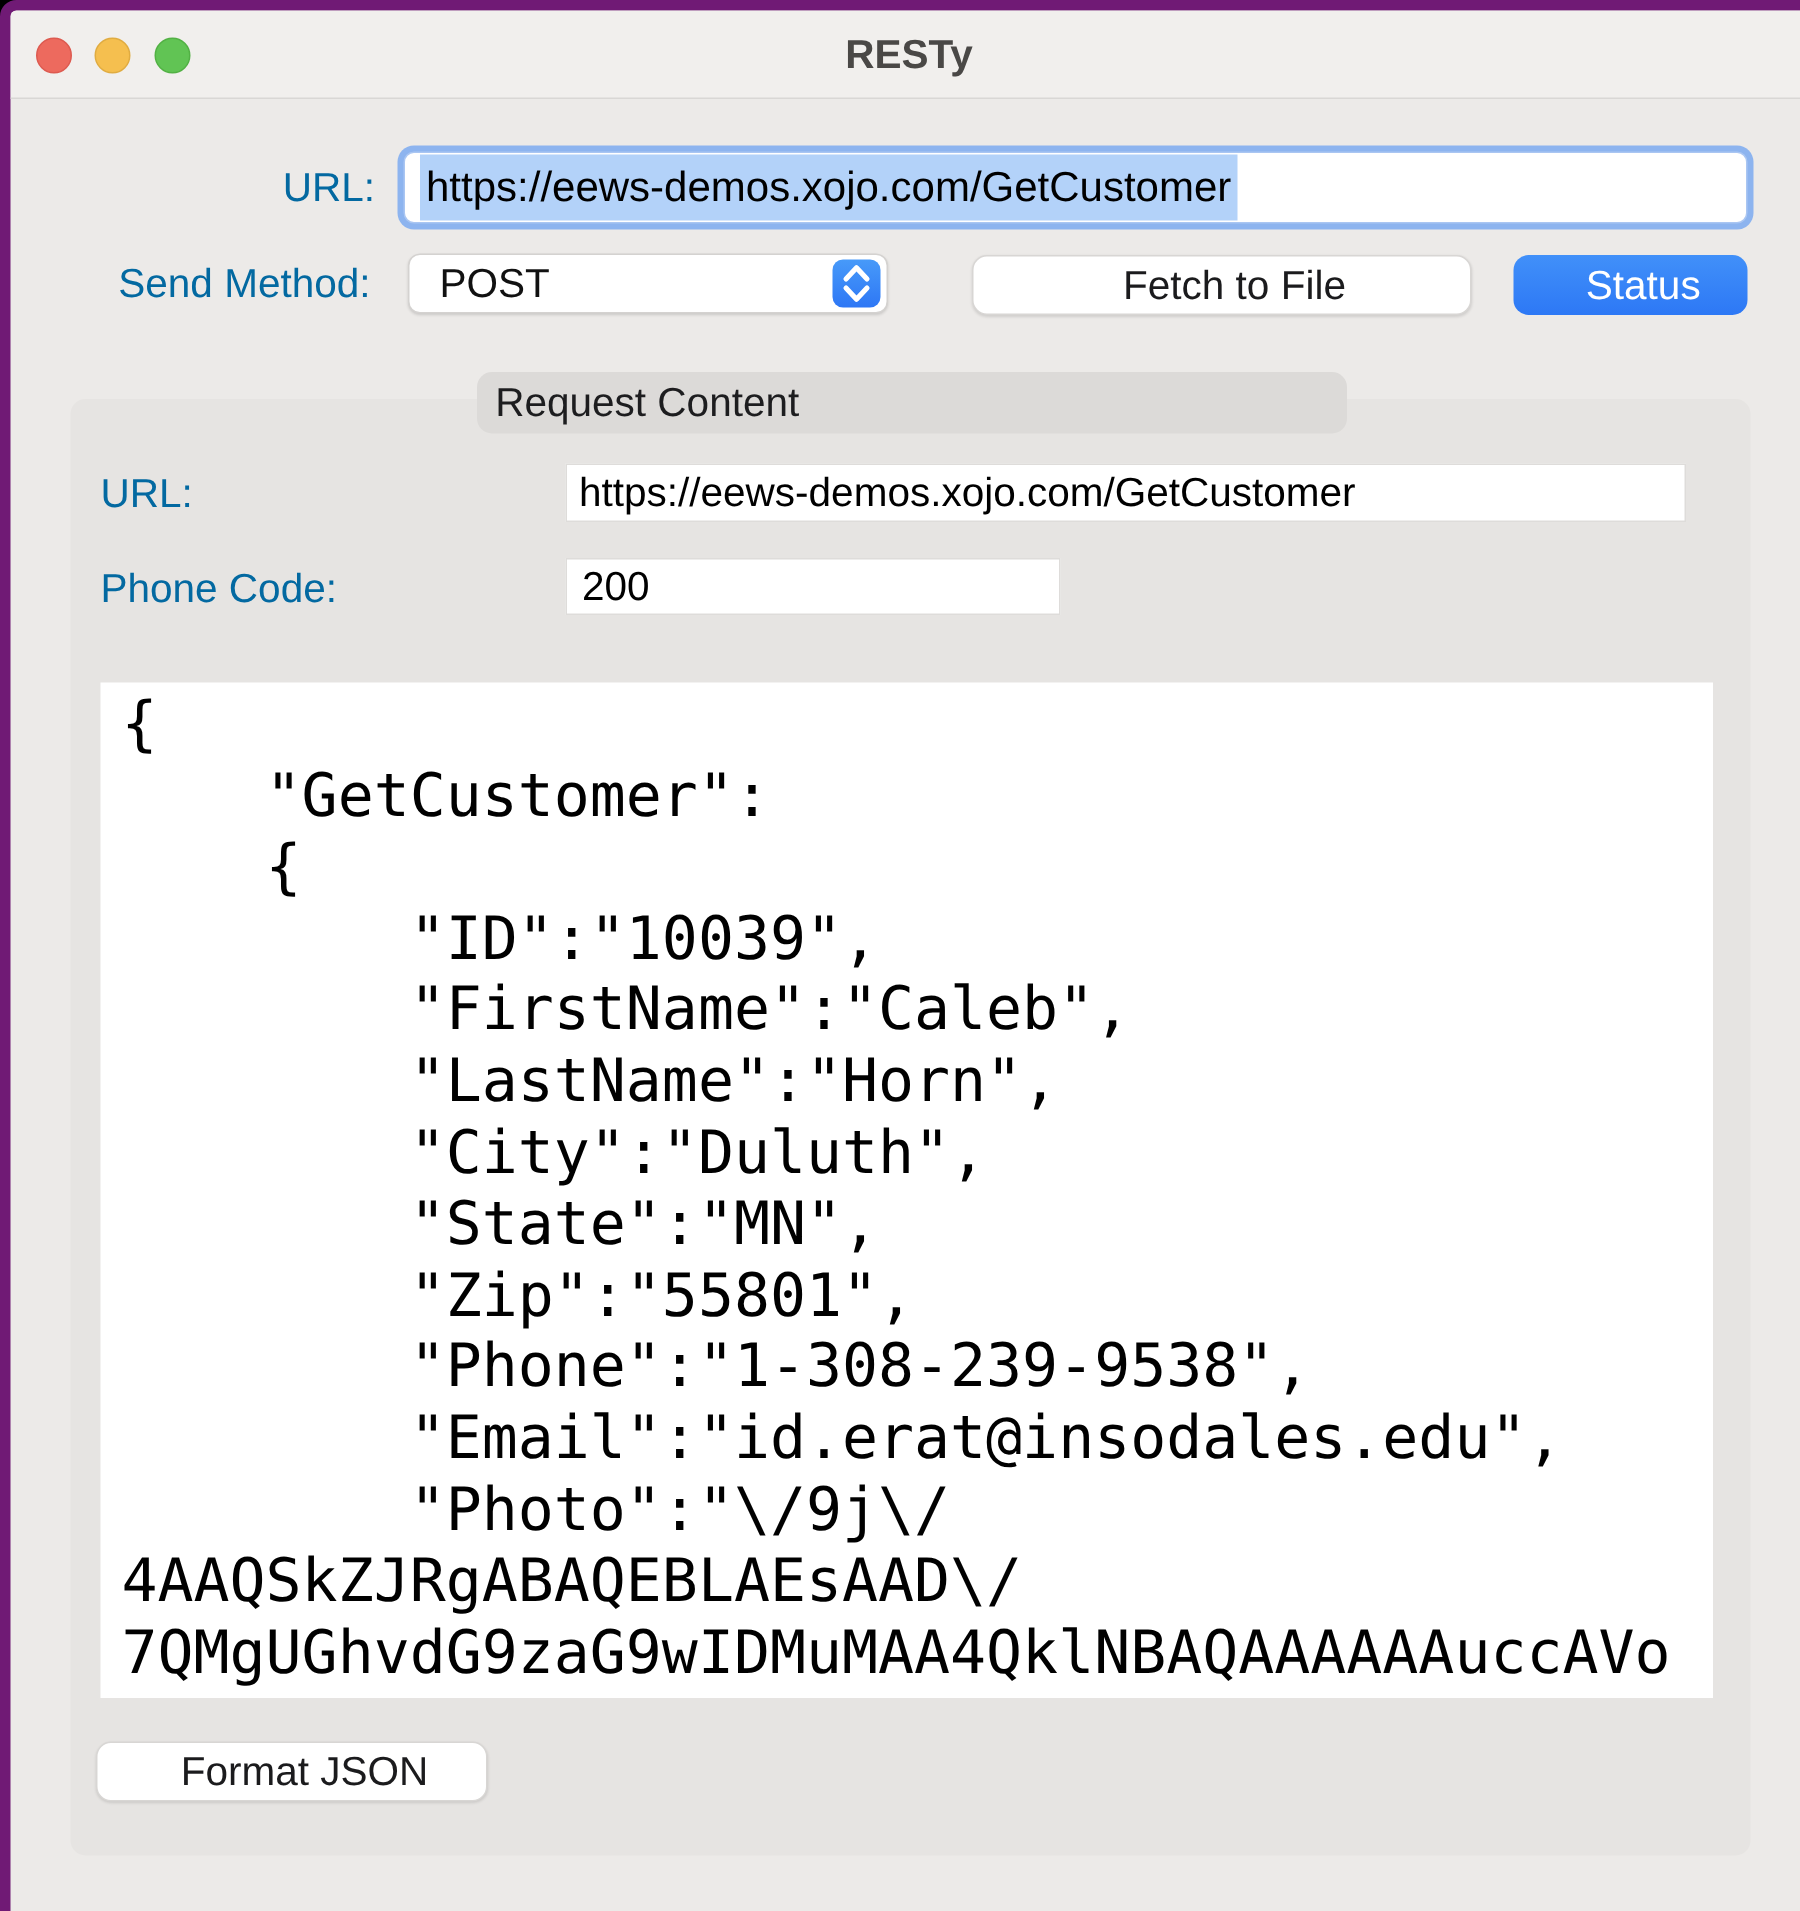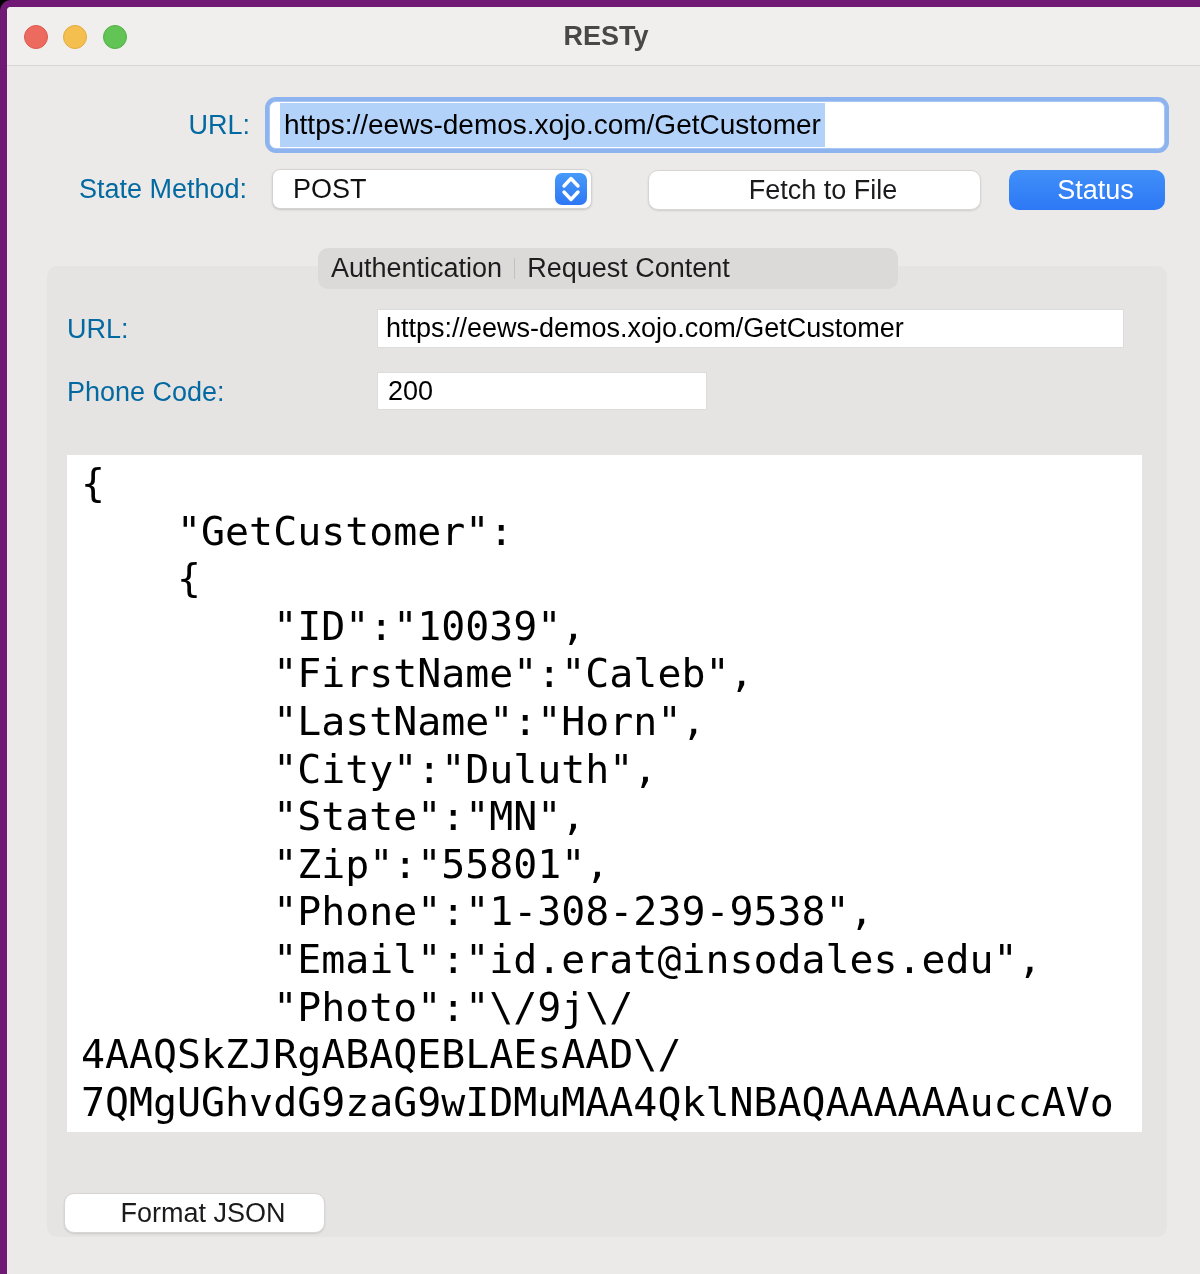--- a/index.html
+++ b/index.html
@@ -46,59 +46,58 @@
   .seg-div{position:absolute;right:0;top:10px;width:1px;height:21px;background:#c3c1bf;}
   
   .field{position:absolute;background:#fff;border:1px solid #dedcda;box-sizing:border-box;
          font-size:27px;color:#000;display:flex;align-items:center;}
   .inner-url{left:370px;top:302px;width:747px;height:39px;padding-left:8px;}
   .status{left:370px;top:365px;width:330px;height:38px;padding-left:10px;}
   
   .body-area{position:absolute;left:60px;top:448px;width:1075px;height:677px;background:#fff;overflow:hidden;}
   .body-area pre{margin:0;padding:5px 0 0 14px;font-family:"DejaVu Sans Mono","Liberation Mono",monospace;
                  font-size:39.9px;line-height:47.6px;color:#000;white-space:pre;}
-  .fmt{left:57px;top:1154px;width:261px;height:40px;line-height:38px;margin-top:32px;}
+  .fmt{left:57px;top:1154px;width:261px;height:40px;line-height:38px;}
 </style>
 </head>
 <body>
 
 <div class="window">
 
   <div class="titlebar">
     <div class="light red"></div>
     <div class="light yellow"></div>
     <div class="light green"></div>
     <div class="title">RESTy</div>
   </div>
 
   <div class="lbl r-align" style="left:100px;top:94px;width:143px;height:48px;line-height:48px;">URL:</div>
 
   <div class="url-field">
     <span class="url-sel">https://eews-demos.xojo.com/GetCustomer</span>
   </div>
 
-  <div class="lbl r-align" style="left:40px;top:162px;width:200px;height:40px;line-height:40px;">State Method:</div>
+  <div class="lbl r-align" style="left:40px;top:162px;width:200px;height:40px;line-height:40px;">Send Method:</div>
 
   <div class="popup">
     <span class="popup-text">POST</span>
     <span class="stepper">
       <svg width="32" height="32" viewBox="0 0 32 32">
         <path d="M9 13 L16 5.5 L23 13" fill="none" stroke="#fff" stroke-width="3.4" stroke-linecap="round" stroke-linejoin="round"></path>
         <path d="M9 19 L16 26.5 L23 19" fill="none" stroke="#fff" stroke-width="3.4" stroke-linecap="round" stroke-linejoin="round"></path>
       </svg>
     </span>
   </div>
 
   <div class="btn white fetch-file">Fetch to File</div>
   <div class="btn blue fetch">Status</div>
 
   <div class="panel"></div>
 
   <div class="segmented">
-    <div class="seg" style="width:197px;">Authentication<span class="seg-div"></span></div>
     <div class="seg" style="width:227px;">Request Content</div>
   </div>
 
   <div class="lbl" style="left:60px;top:303px;height:38px;line-height:38px;">URL:</div>
   <div class="field inner-url">https://eews-demos.xojo.com/GetCustomer</div>
 
   <div class="lbl" style="left:60px;top:366px;height:38px;line-height:38px;">Phone Code:</div>
   <div class="field status">200</div>
 
   <div class="body-area">

